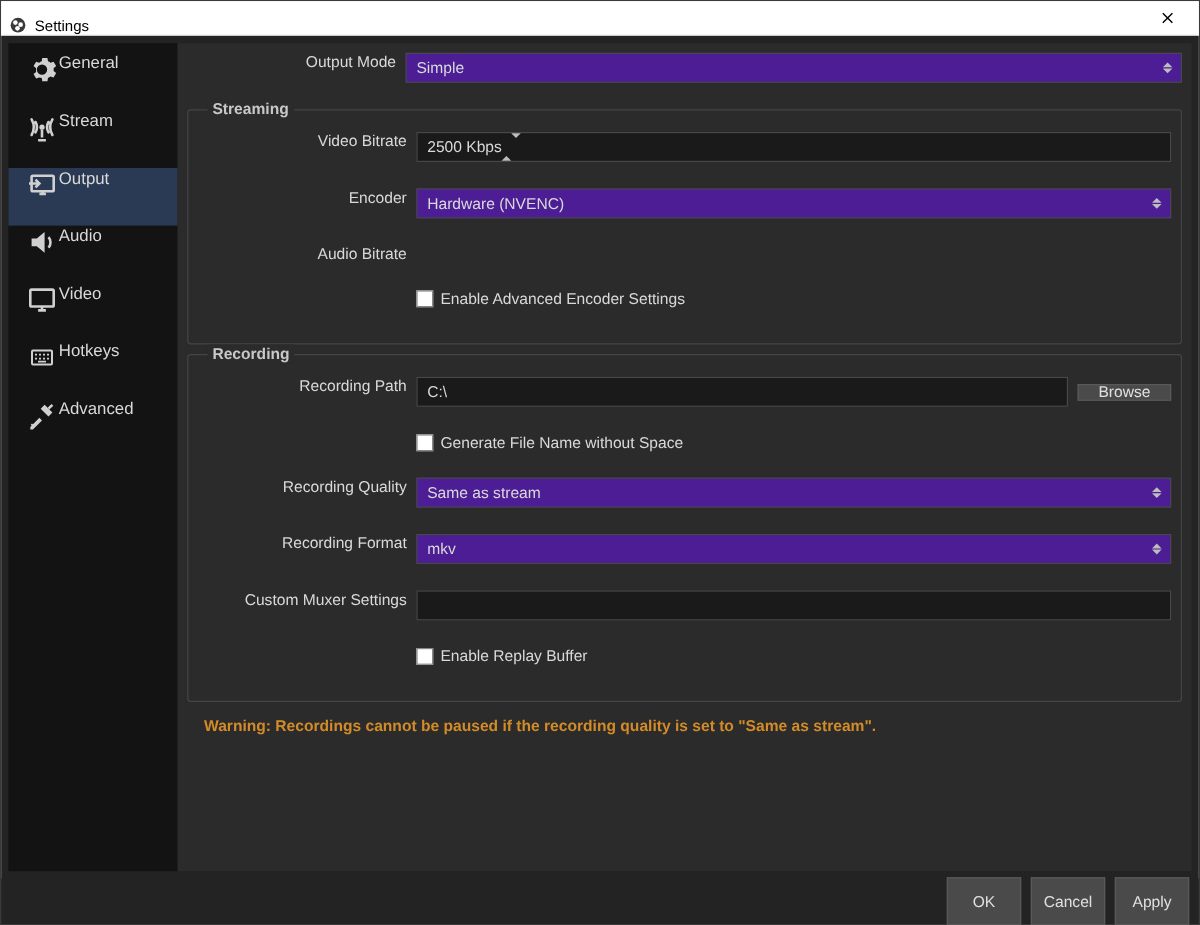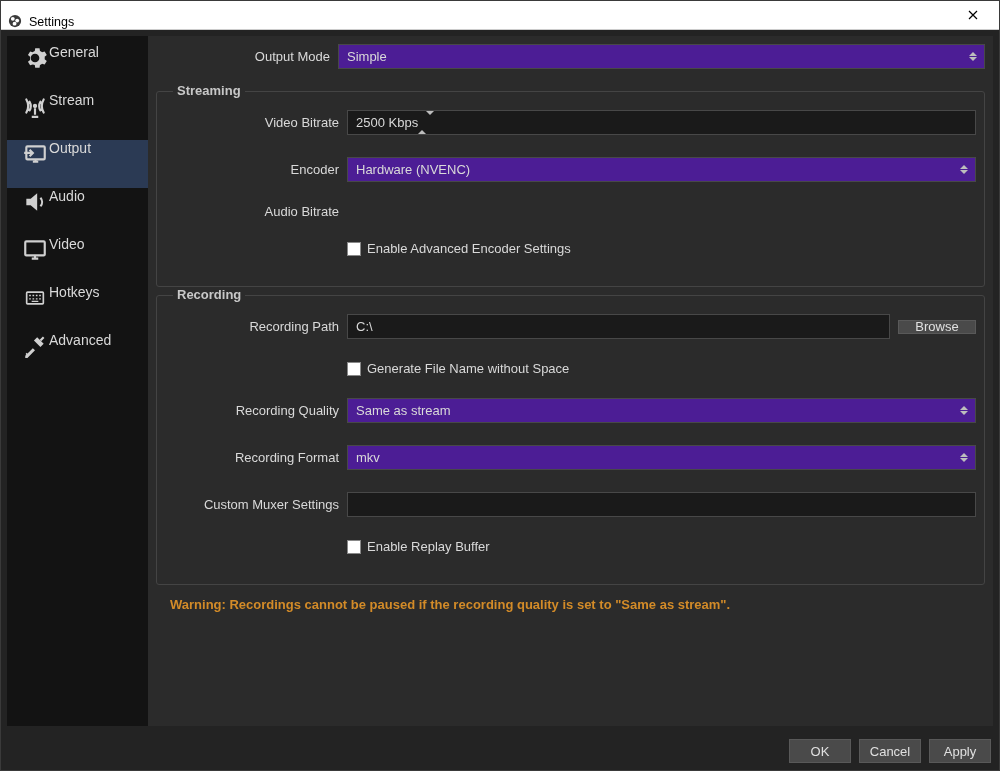--- a/index.html
+++ b/index.html
@@ -11,37 +11,37 @@
   .titlebar .spacer { flex:1; }
   .titlebar .close { width:40px; height:28px; display:flex; align-items:center; justify-content:center; font-size:15px; color:#000; cursor:default;}
   .client { flex:1; display:flex; flex-direction:column; background:#232323;}
   .client-top { flex:1; display:flex; overflow:hidden; padding:6px;}
   .sidebar { width:141px; background:#131313; padding-top:8px;}
   .side-item { height:48px; display:flex; align-items:flex-start; padding-left:14px; color:#d9d9d9; font-size:14px; cursor:default;}
   .side-item.active { background:#2b3a54; }
   .side-ico { width:28px; height:28px; display:flex; align-items:center; justify-content:center; flex-shrink:0;}
   .side-ico svg { fill:#d0d0d0; }
   .main { flex:1; background:#2b2b2b; padding:8px 8px 0 8px; overflow:auto;}
-  .row { display:flex; align-items:center; margin-bottom:22px;}
+  .row { display:flex; margin-bottom:22px;}
   .row .lbl { width:182px; text-align:right; padding-right:8px; font-size:13px;}
   .row .ctrl { flex:1; display:flex; gap:8px; align-items:center;}
   .combo, .spin, .textin { flex:1; height:25px; background:#1a1a1a; border:1px solid #484848; color:#d9d9d9; padding:0 8px; display:flex; align-items:center; position:relative; font-size:13px;}
   .combo.light, .spin.light { background:#4c1d95; }
   .combo .arrow-ud { position:absolute; right:4px; top:0; bottom:0; width:14px; display:flex; flex-direction:column; justify-content:center; gap:1px; align-items:center;}
   .tri-up,.tri-dn { width:0;height:0;border-left:4px solid transparent;border-right:4px solid transparent;}
   .tri-up{border-bottom:4px solid #bdbdbd;}
   .tri-dn{border-top:4px solid #bdbdbd;}
   .groupbox { border:1px solid #444; border-radius:3px; margin-top:8px; padding:10px 8px 8px 8px; position:relative;}
   .groupbox .legend { position:absolute; top:-9px; left:16px; background:#2b2b2b; padding:0 4px; color:#c8c8c8; font-size:13px; font-weight:bold;}
   .chk { width:14px; height:14px; background:#fff; border:1px solid #888; flex-shrink:0;}
   .chklbl { display:flex; align-items:center; gap:6px; font-size:13px;}
   .browse-btn { width:78px; height:14px; background:#4a4a4a; border:1px solid #595959; color:#e0e0e0; display:flex; align-items:center; justify-content:center; font-size:13px;}
   .warning { color:#d38b28; font-weight:bold; padding:12px 14px; font-size:13px;}
   .footer { height:38px; background:#232323; display:flex; justify-content:flex-end; align-items:center; gap:8px; padding-right:8px; border-top:0;}
-  .btn { width:62px; height:24px; background:#4a4a4a; border:1px solid #595959; color:#e0e0e0; display:flex; align-items:center; justify-content:center; font-size:13px;}
+  .btn { width:62px; height:40px; background:#4a4a4a; border:1px solid #595959; color:#e0e0e0; display:flex; align-items:center; justify-content:center; font-size:13px;}
 </style>
 </head>
 <body>
 
 <div class="window">
 
   <div class="titlebar">
     <span class="icon">
       <svg viewBox="0 0 16 16" width="14" height="14">
           <circle cx="8" cy="8" r="7" fill="#3a3a3a"></circle>

